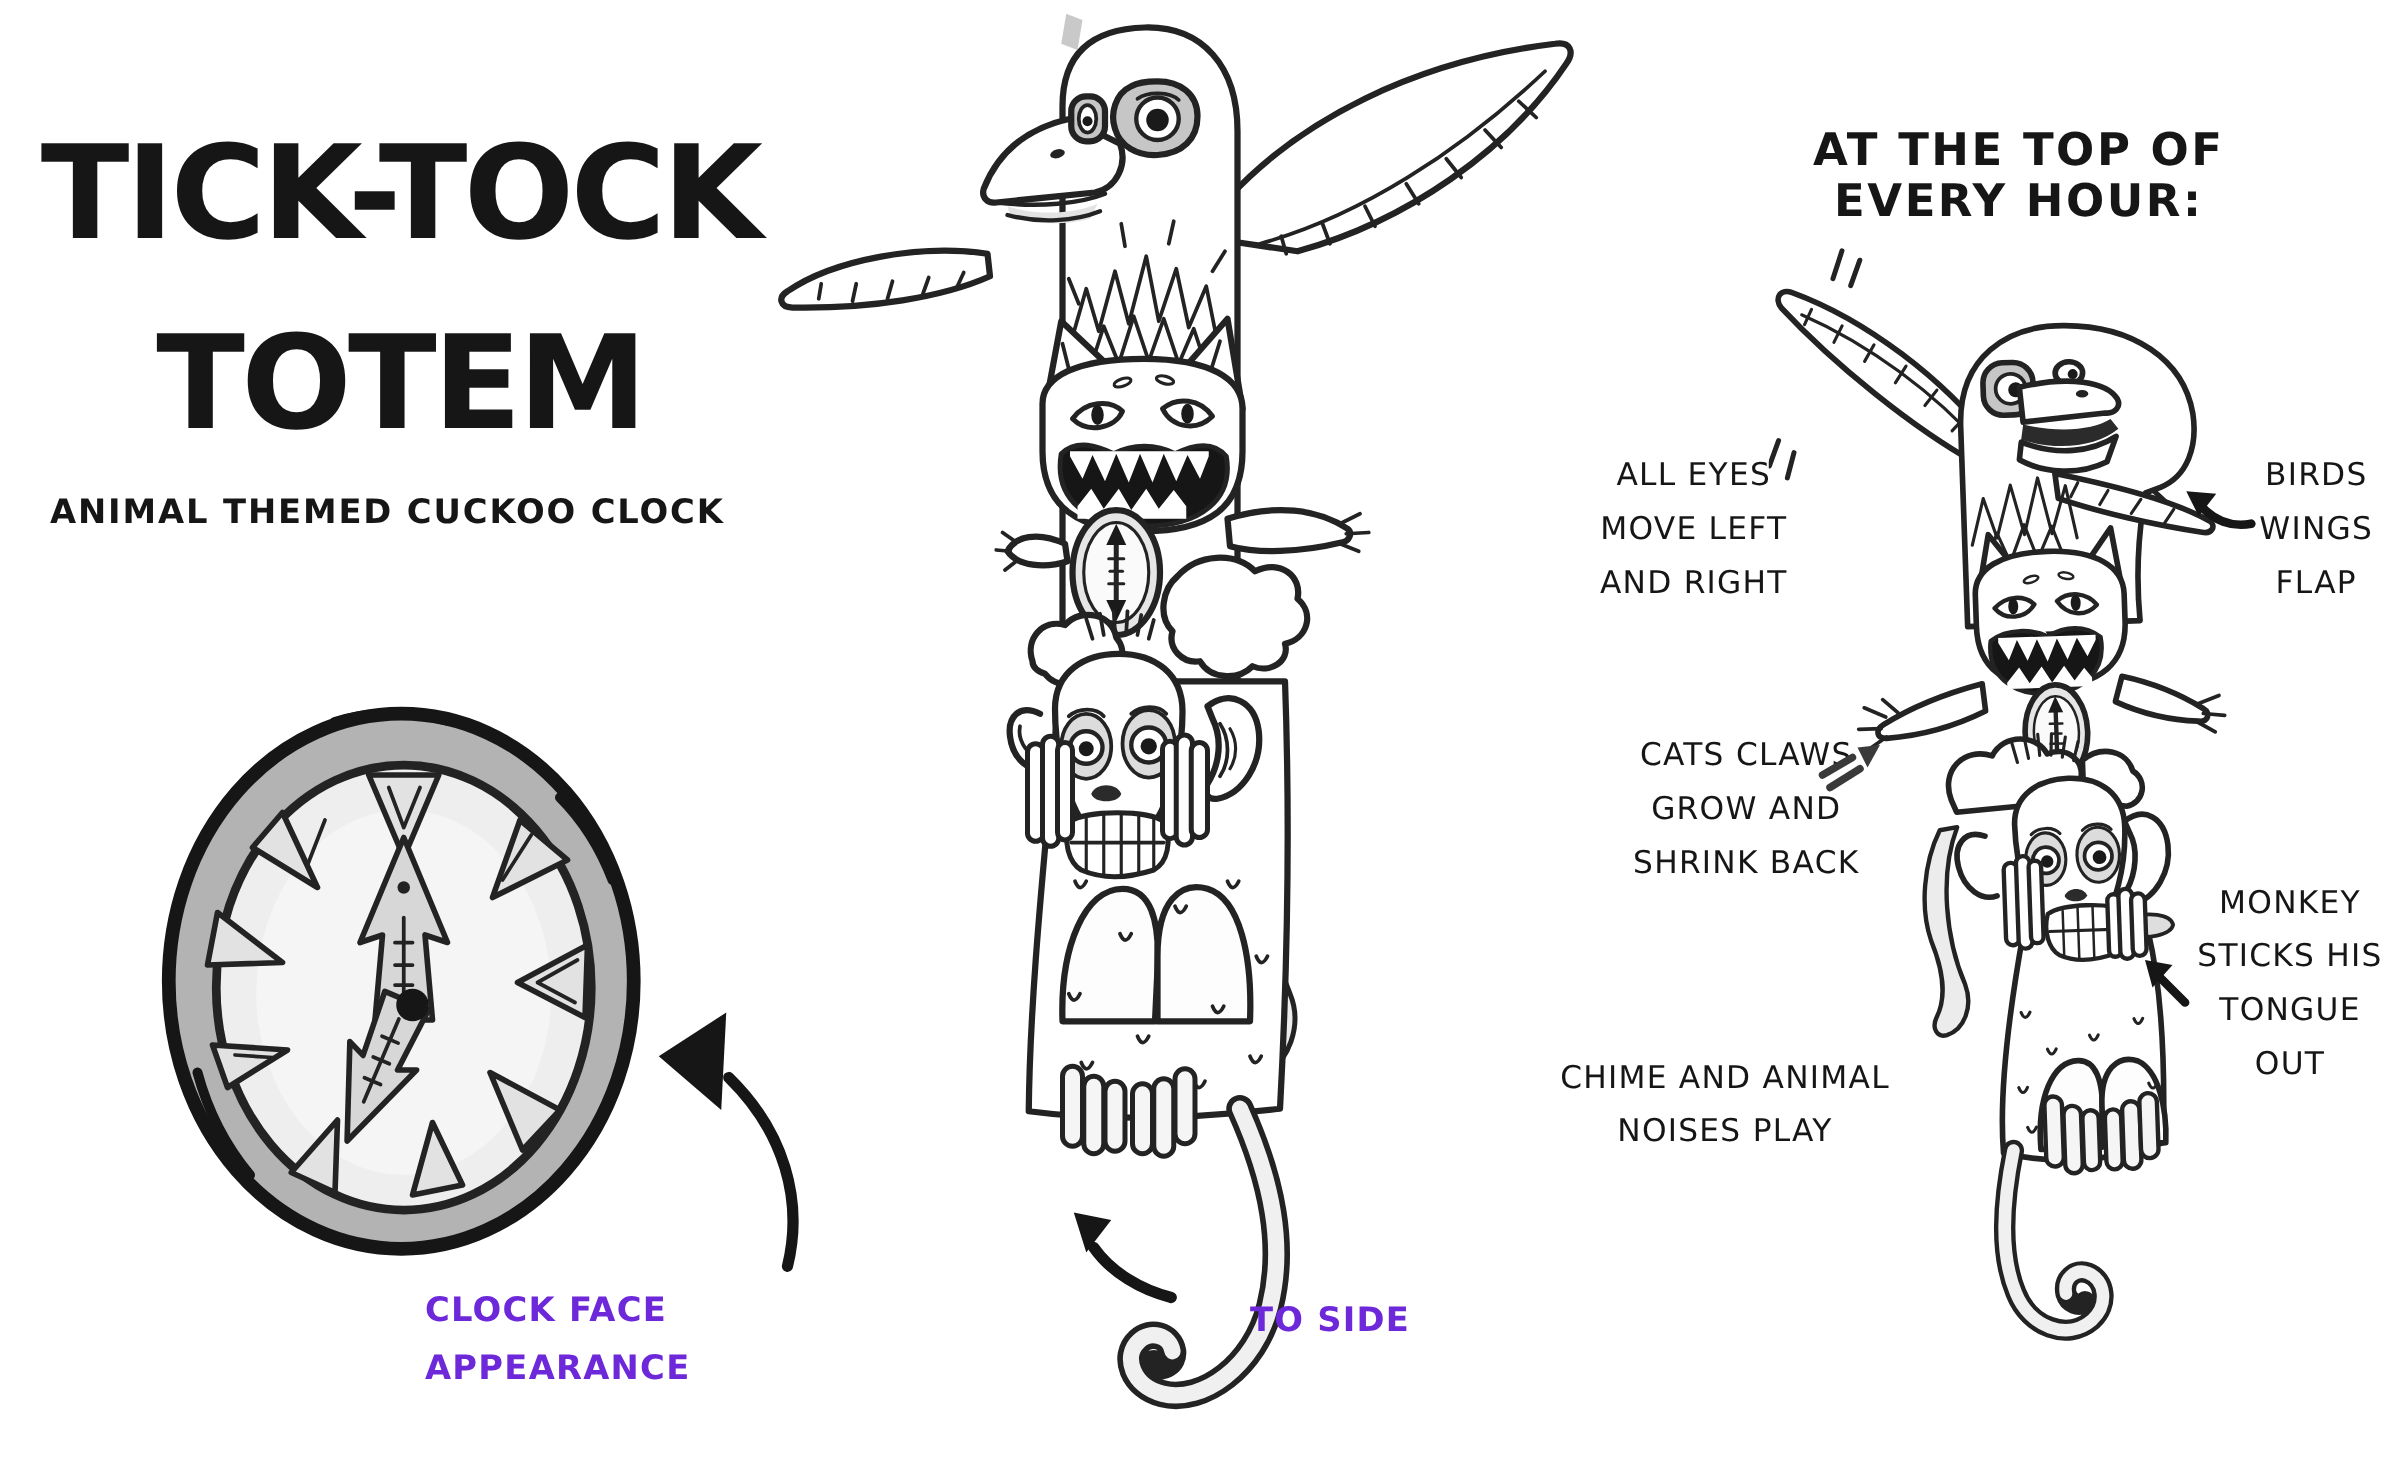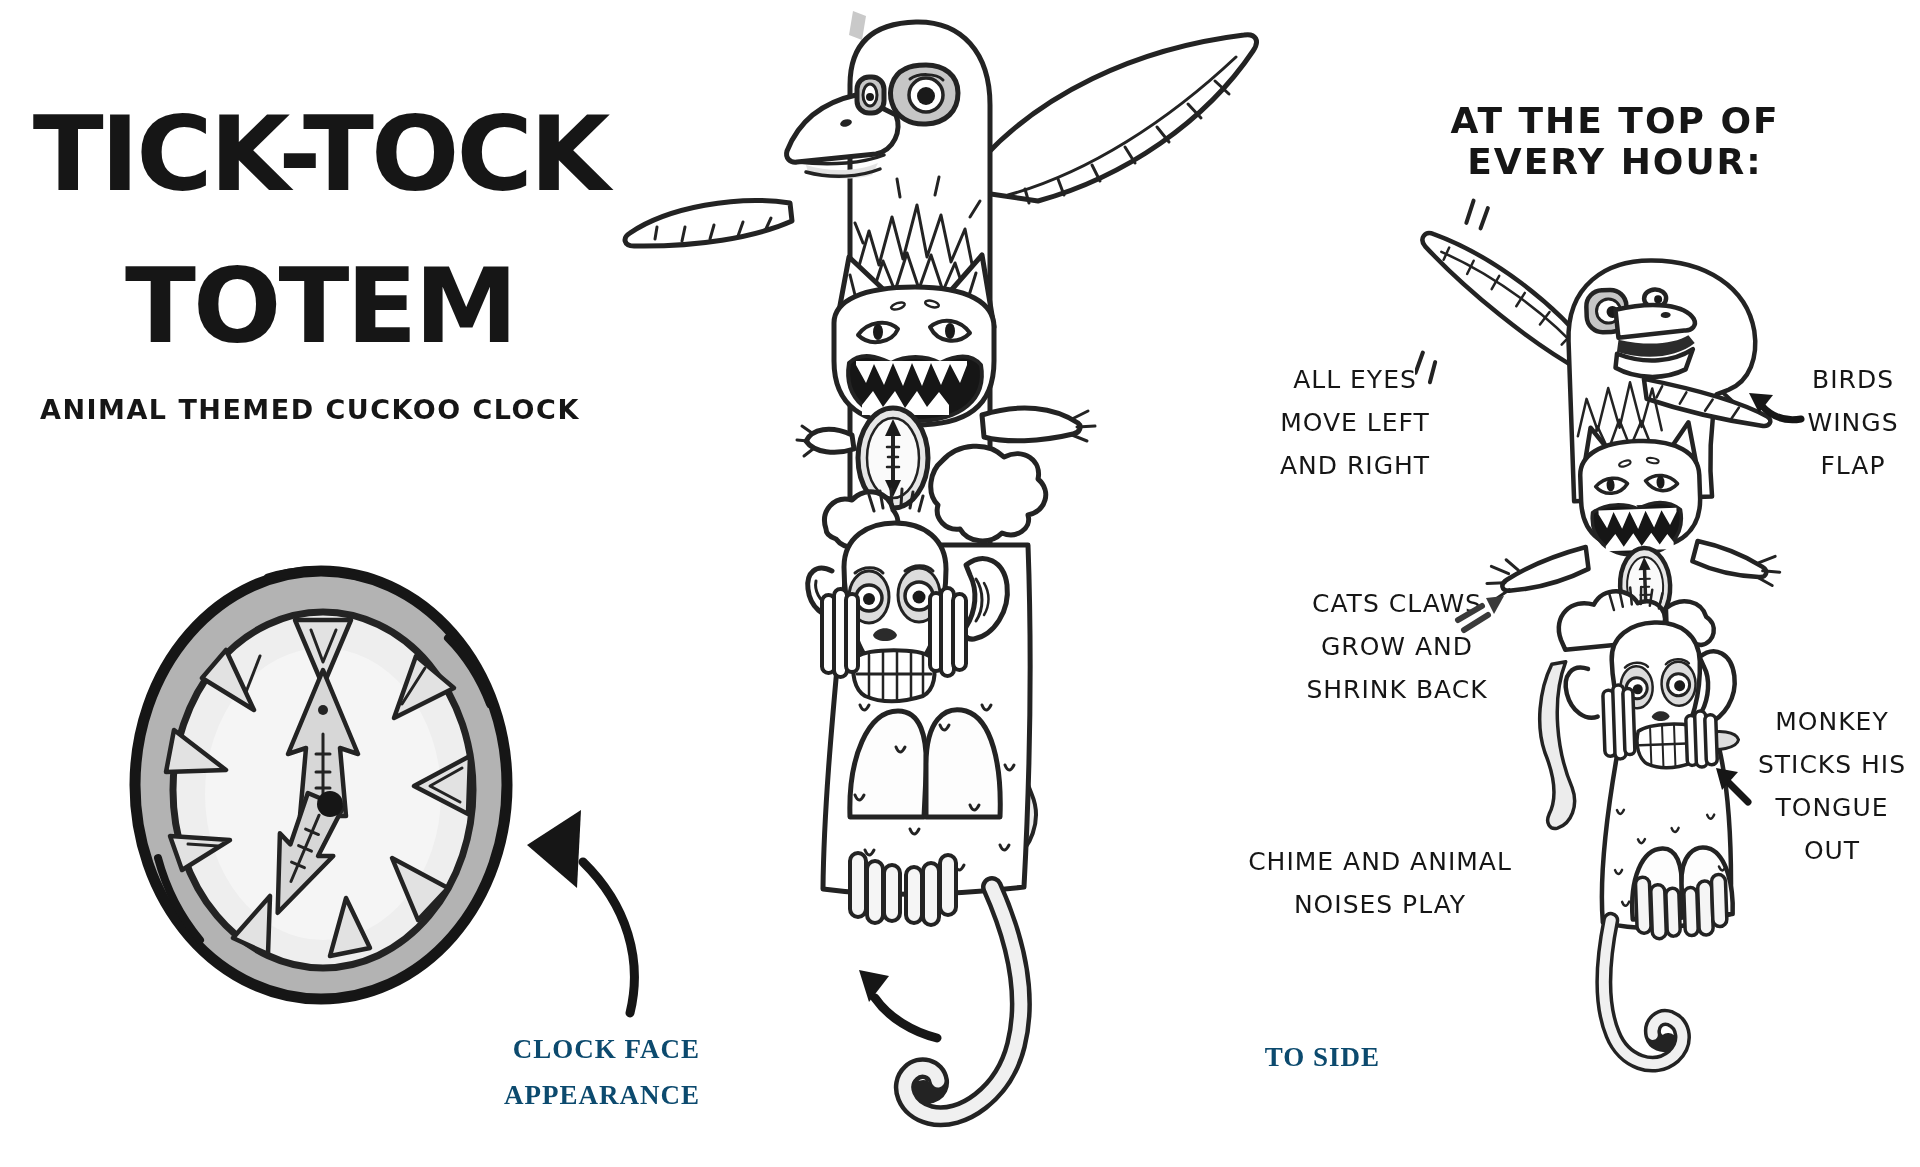--- a/index.html
+++ b/index.html
@@ -9,21 +9,21 @@
   }
   .abs{position:absolute;}
   .title{
     font-weight:700;font-size:104px;letter-spacing:-3px;line-height:152px;
     text-align:center;color:#161616;
   }
   .subtitle{
     font-weight:700;font-size:27px;letter-spacing:1.5px;color:#161616;
   }
   .caption{
-    font-weight:700;font-size:27px;letter-spacing:1px;text-align:right;color:#0c4a6e;line-height:46px;font-family:Liberation Serif, serif;
+    font-weight:700;font-size:27px;letter-spacing:1px;text-align:left;color:#6d28d9;line-height:46px;
   }
   .heading{
     font-weight:700;font-size:36px;letter-spacing:2px;text-align:center;color:#161616;
   }
   .ann{
     font-weight:400;font-size:25px;letter-spacing:1px;text-align:center;color:#161616;line-height:43px;
   }
   svg{display:block;}
 </style>
 </head>

